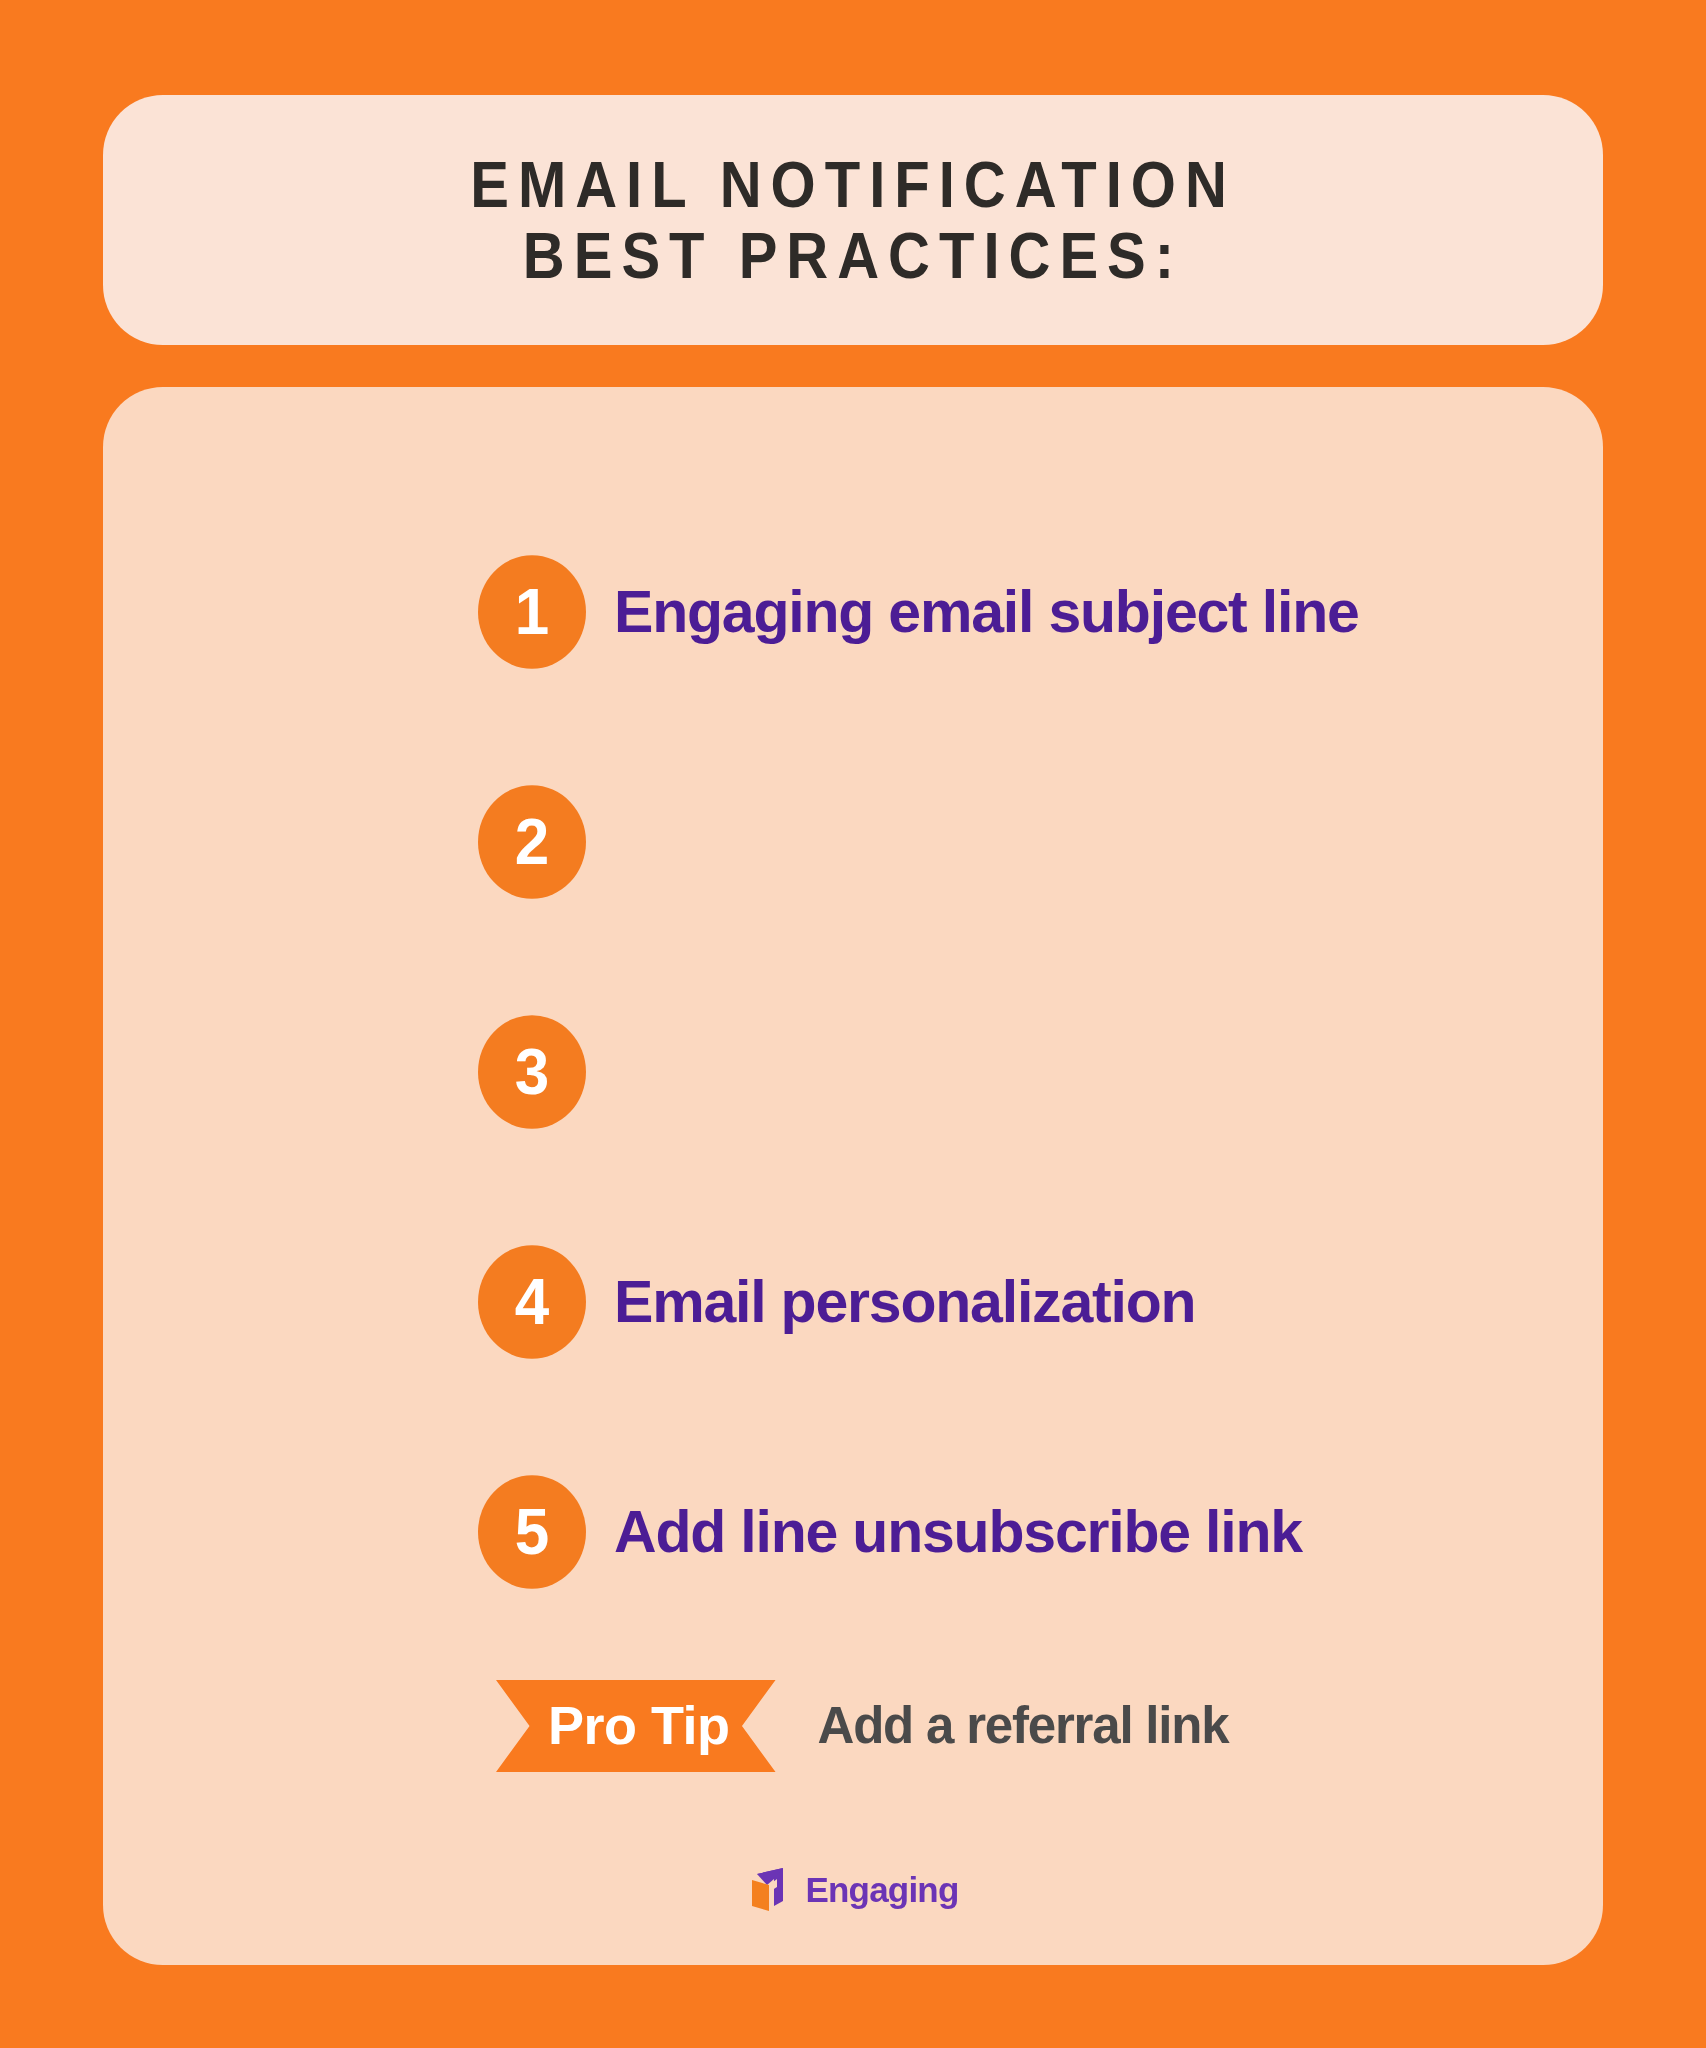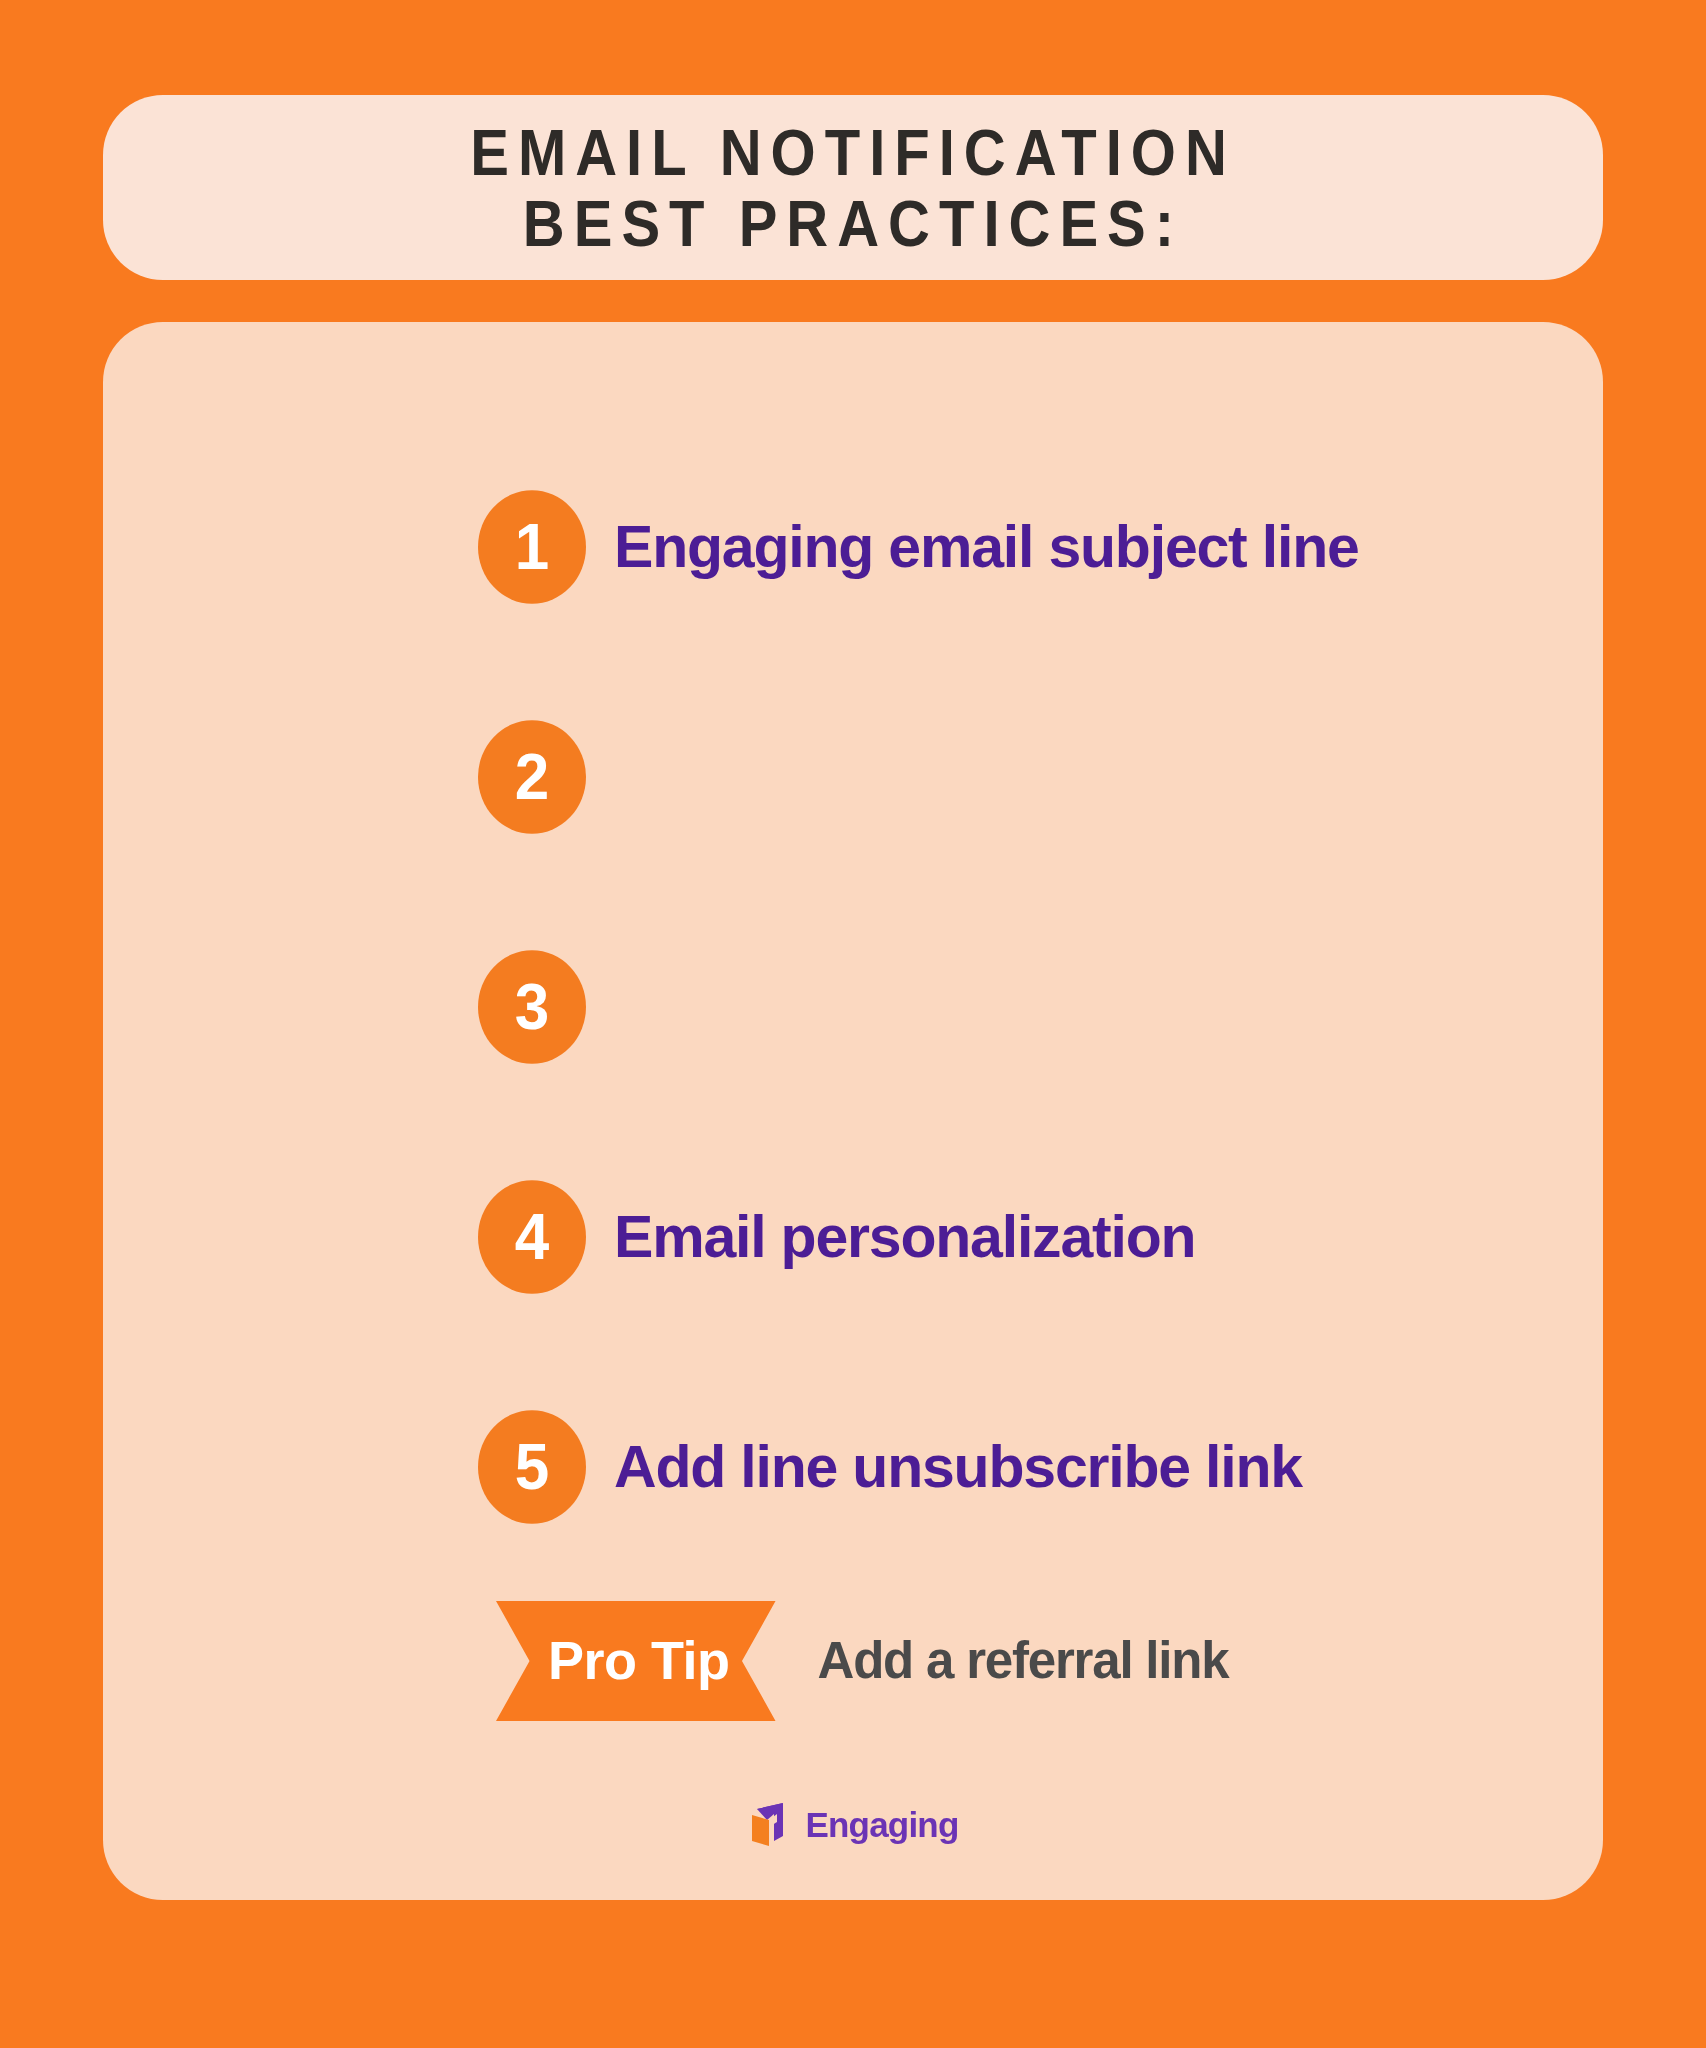--- a/index.html
+++ b/index.html
@@ -19,21 +19,21 @@
     height:2048px;
     background:#F97A1F;
     padding:95px 103px 0 103px;
   }
 
   
   .header-card{
     background:#FBE3D6;
     border-radius:60px;
     width:100%;
-    height:185px;
+    height:250px;
     display:flex;
     flex-direction:column;
     align-items:center;
     justify-content:center;
     gap:6px;
   }
   .header-line{
     color:#2E2B28;
     font-family:"Liberation Sans Narrow","Liberation Sans",sans-serif;
     font-weight:bold;
@@ -122,21 +122,21 @@
     font-size:54px;
     letter-spacing:-0.5px;
     line-height:1;
     padding:16px 46px 18px 52px;
     -webkit-clip-path:polygon(0% 0%, 100% 0%, 88% 50%, 100% 100%, 0% 100%, 12% 50%);
     clip-path:polygon(0% 0%, 100% 0%, 88% 50%, 100% 100%, 0% 100%, 12% 50%);
     display:flex;
     align-items:center;
     justify-content:center;
     min-width:268px;
-    height:120px;
+    height:92px;
     box-sizing:border-box;
   }
   .protip-text{
     margin-left:42px;
     color:#4A4A4A;
     font-weight:bold;
     font-size:51px;
     letter-spacing:-1.2px;
     line-height:1.1;
     white-space:nowrap;

